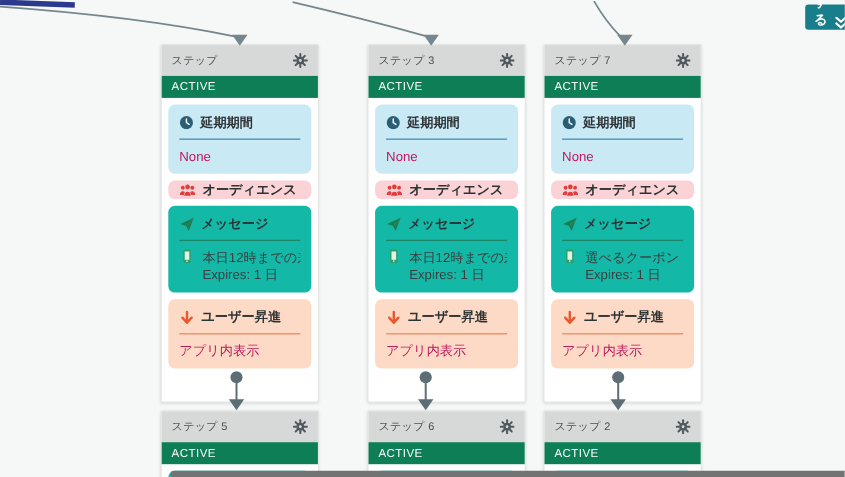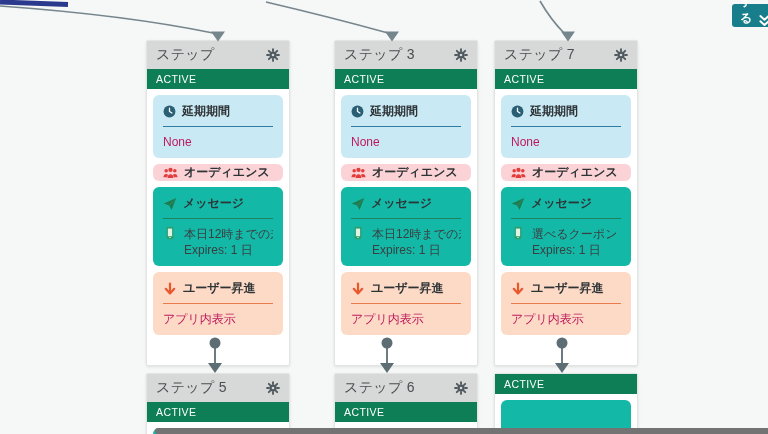--- a/index.html
+++ b/index.html
@@ -27,21 +27,21 @@
     border:1px solid #e3e4e4; border-radius:2px;
     box-shadow:0 1px 3px rgba(0,0,0,.10); z-index:2;
   }
   .card-top    { top:40px; }
   .card-bottom { top:373px; height:120px; }
   .c1 { left:146px; } .c2 { left:334px; } .c3 { left:494px; }
   .card-header {
     height:28px; background:#d7d8d8; display:flex; align-items:center;
     justify-content:space-between; padding:0 9px;
   }
-  .card-title { font-size:14px; color:#4a4f52; letter-spacing:.3px;text-align:center; }
+  .card-title { font-size:10px; color:#4a4f52; letter-spacing:.3px;text-align:center; }
   .gear-btn { background:none; border:none; padding:0; cursor:pointer; display:flex; }
   .status-bar {
     height:20px; background:#0D7E56; color:#ffffff;
     font-size:10.5px; font-weight:400; letter-spacing:.4px;
     display:flex; align-items:center; padding:0 9px;
   }
   .card-body { padding:6px 6px 14px 6px; }
   .section { border-radius:6px; padding:8px 10px; margin-bottom:6px; }
   .section:last-child { margin-bottom:16px; }
   .sec-delay     { background:#c9eaf4; }
@@ -365,19 +365,27 @@
         </svg>
       </button>
   </div>
   <div class="status-bar">ACTIVE</div>
   <div class="card-body">
       <div class="section sec-message sliver"></div>
     </div>
 </div>
 
 <div class="card card-bottom c3">
+  <div class="card-header">
+    <span class="card-title">ステップ 2</span>
+    <button class="gear-btn">
+        <svg class="icon" width="14" height="14">
+          <use href="#i-gear"></use>
+        </svg>
+      </button>
+  </div>
   <div class="status-bar">ACTIVE</div>
   <div class="card-body">
       <div class="section sec-message sliver"></div>
     </div>
 </div>
 
 <div class="hscrollbar"></div>
 
 </body></html>

